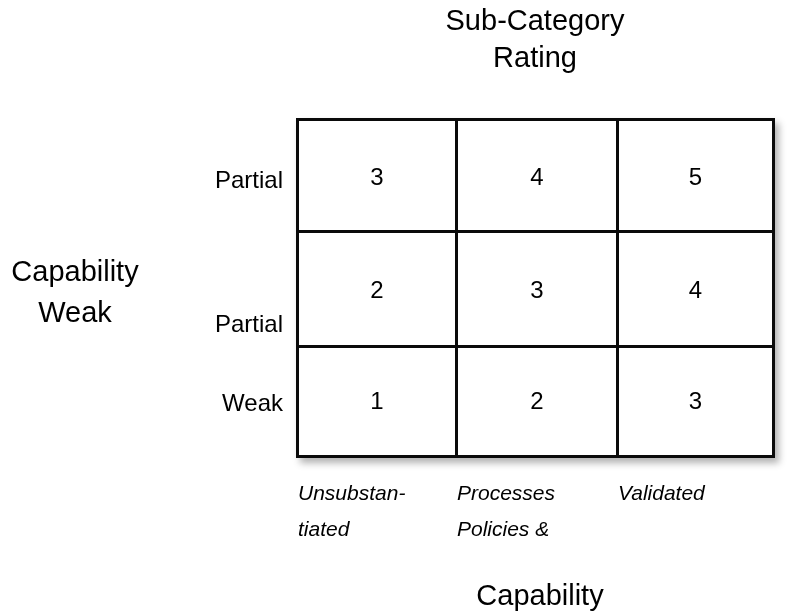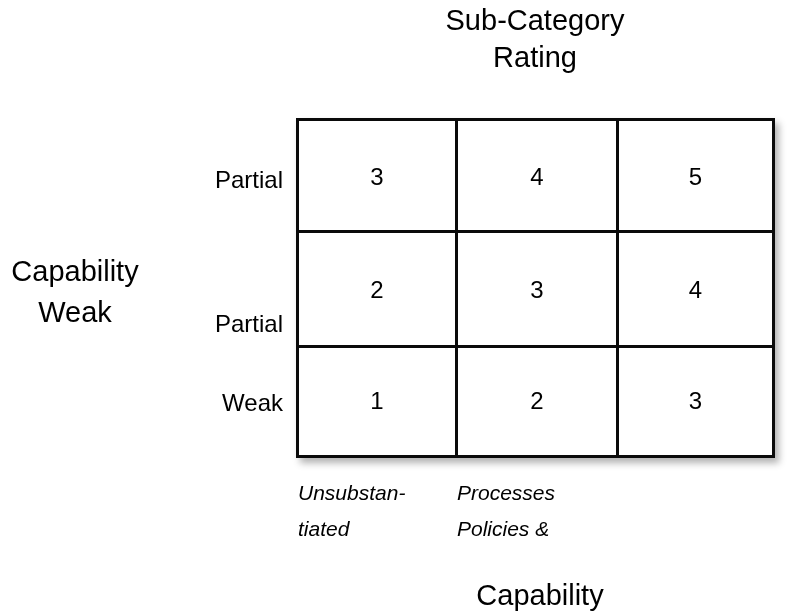--- a/index.html
+++ b/index.html
@@ -204,17 +204,21 @@
 
   <div class="col-labels">
     <div class="col-label">
       <span class="line">Unsubstan-</span>
       <span class="line">tiated</span>
     </div>
     <div class="col-label">
       <span class="line">Processes</span>
       <span class="line">Policies &amp;</span>
     </div>
+    <div class="col-label">
+      <span class="line">Validated</span>
+      <span class="line"></span>
+    </div>
   </div>
 
   <div class="bottom-axis-title">Capability</div>
 
 </div>
 
 </body></html>

